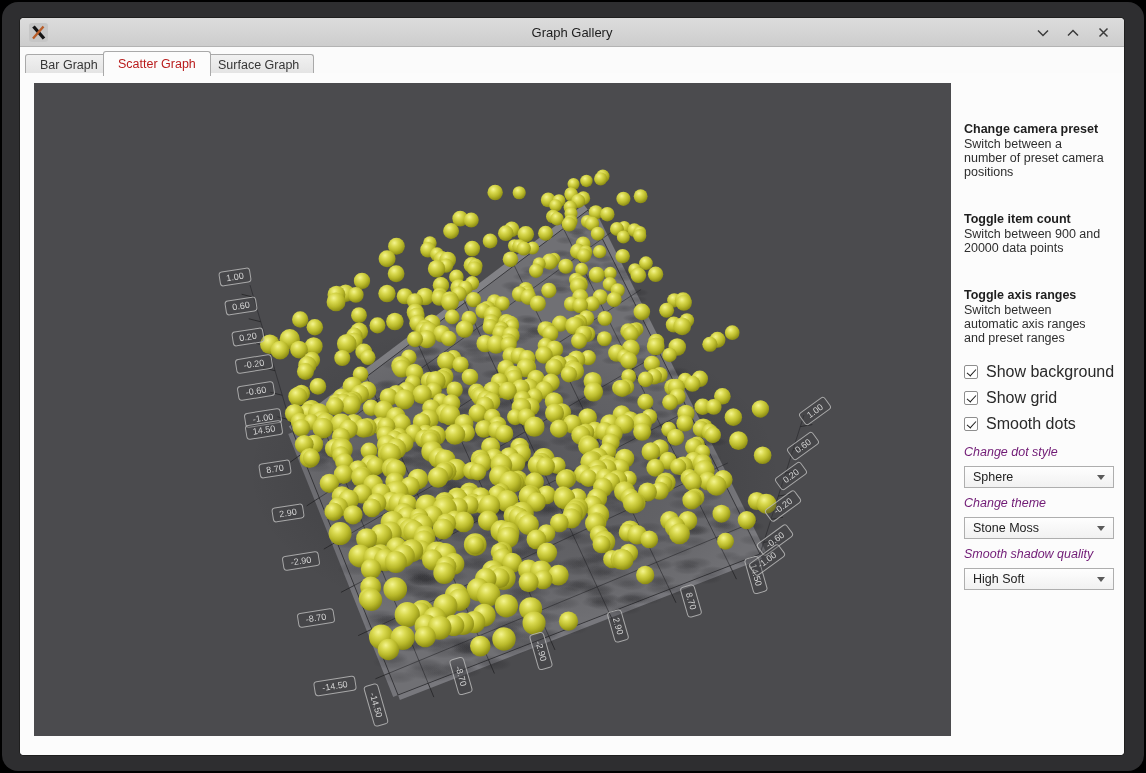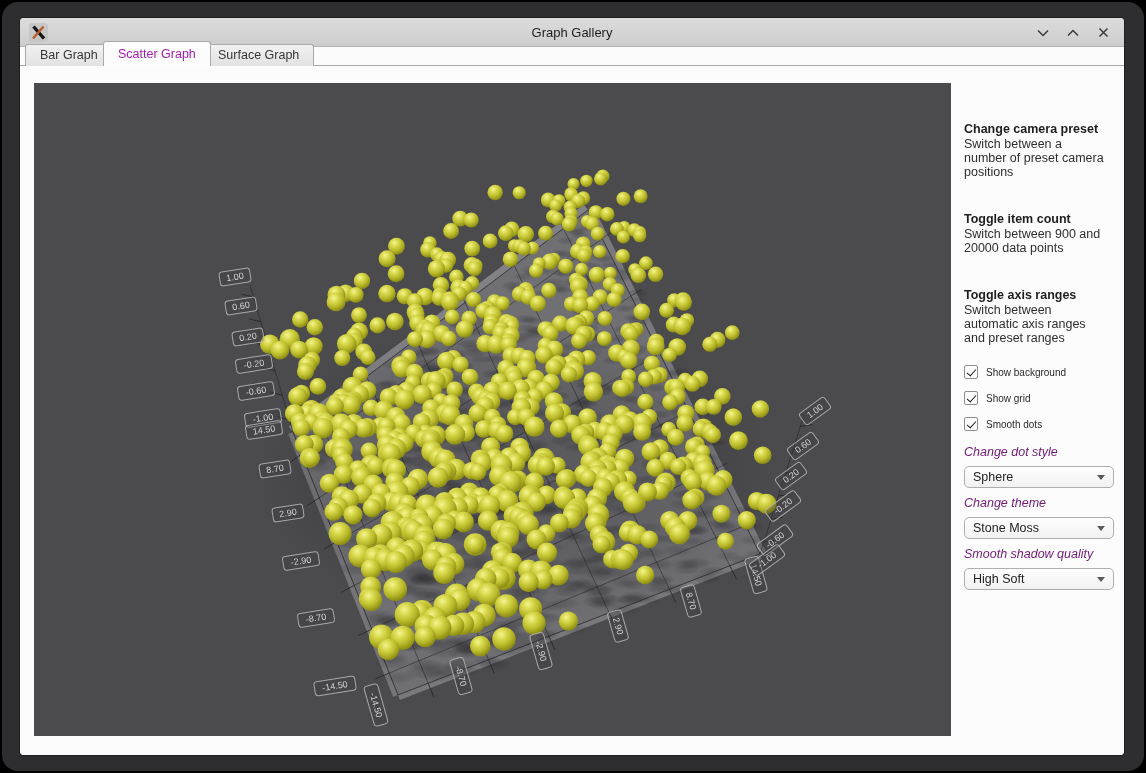--- a/index.html
+++ b/index.html
@@ -9,43 +9,43 @@
   .window{position:absolute;left:20px;top:18px;width:1104px;height:737px;background:#fbfbfb;border-radius:4px;overflow:hidden;box-shadow:0 0 0 1px #1f1f1f;}
   
   .titlebar{position:absolute;left:0;top:0;width:100%;height:29px;
     background:linear-gradient(#dcdcdc,#cdcdcd);border-bottom:1px solid #b3b3b3;}
   .app-icon{position:absolute;left:9px;top:5px;width:19px;height:19px;background:#c6c6c6;border-radius:3px;}
   .win-title{position:absolute;left:0;right:0;top:0;height:29px;line-height:29px;text-align:center;
     font-size:13px;color:#1d1d1d;}
   .winbtns{position:absolute;right:14px;top:0;height:29px;display:flex;align-items:center;gap:16px;}
   .winbtn{width:14px;height:14px;display:flex;align-items:center;justify-content:center;cursor:default;}
   
-  .tabbar{position:absolute;left:0;top:30px;width:100%;height:18px;}
+  .tabbar{position:absolute;left:0;top:40px;width:100%;height:18px;}
   .tabbar .baseline{position:absolute;left:0;right:0;bottom:0;height:1px;background:#a9a9a9;}
   .tab{position:absolute;bottom:0;height:22px;line-height:21px;padding:0 14px;font-size:12.5px;color:#363636;
     background:linear-gradient(#f1f1f1,#e2e2e2);border:1px solid #a9a9a9;border-bottom:none;
     border-radius:3px 3px 0 0;}
-  .tab.active{height:25px;line-height:24px;background:#fcfcfc;z-index:2;color:#a21caf;}
+  .tab.active{height:25px;line-height:24px;background:#fcfcfc;z-index:2;color:#b91c1c;}
   
   .pane{position:absolute;left:0;top:55px;width:100%;bottom:0;background:#fcfcfc;}
   .plot{position:absolute;left:14px;top:10px;width:917px;height:653px;background:#4b4b4e;}
   .plot svg{display:block;}
   
   .sidebar{position:absolute;left:944px;top:10px;width:160px;bottom:0;padding-top:6px;}
   .cmdlink{margin:0 0 26px 0;cursor:default;}
   .cmdlink .t{display:block;font-size:12.5px;font-weight:bold;color:#1e1e1e;line-height:14px;margin-bottom:1px;margin-top:33px;}
   .cmdlink .d{display:block;font-size:12.5px;color:#2e2e2e;line-height:14px;max-width:143px;}
   .cbrow{display:flex;align-items:center;height:26px;}
   .cb{width:14px;height:14px;border:1px solid #8e8e8e;border-radius:2px;background:#fff;position:relative;margin-right:8px;flex:none;}
   .cb.checked::after{content:"";position:absolute;left:2px;top:3px;width:8px;height:4px;
     border-left:1.7px solid #1c1c1c;border-bottom:1.7px solid #1c1c1c;transform:rotate(-48deg);}
-  .cblabel{font-size:10px;color:#2a2a2a;}
+  .cblabel{font-size:16px;color:#2a2a2a;}
   .ddgroup{margin-top:2px;}
   .ddlabel{font-size:12.5px;color:#701a75;margin:8px 0 7px 0;font-style:italic;}
-  .combo{width:150px;height:22px;border:1px solid #aeaeae;border-radius:5px;
+  .combo{width:150px;height:22px;border:1px solid #aeaeae;border-radius:0;
     background:linear-gradient(#fefefe,#f1f1f1);display:flex;align-items:center;padding:0 8px;cursor:default;}
   .combo .val{flex:1;font-size:12.5px;color:#222;}
   .combo .arrow{width:0;height:0;border-left:4px solid transparent;border-right:4px solid transparent;border-top:5px solid #5a5a5a;}
 </style>
 </head>
 <body>
 
 <div class="frame"></div>
 
 <div class="window">

